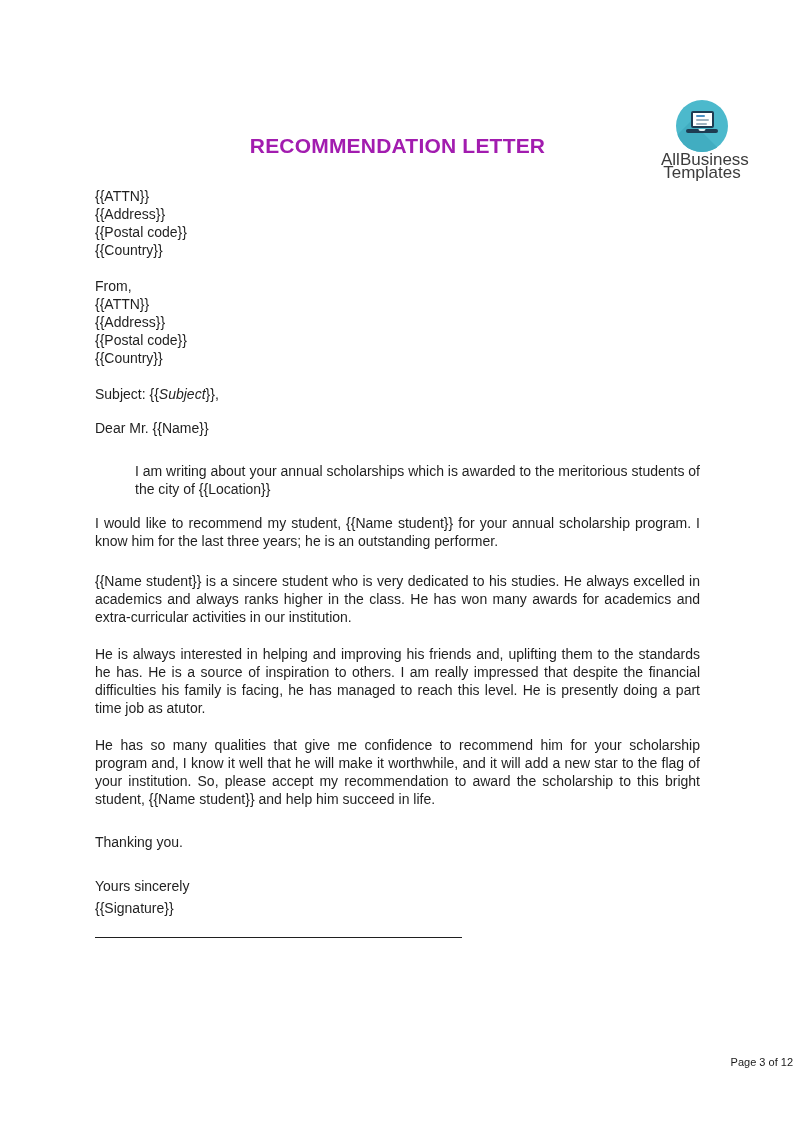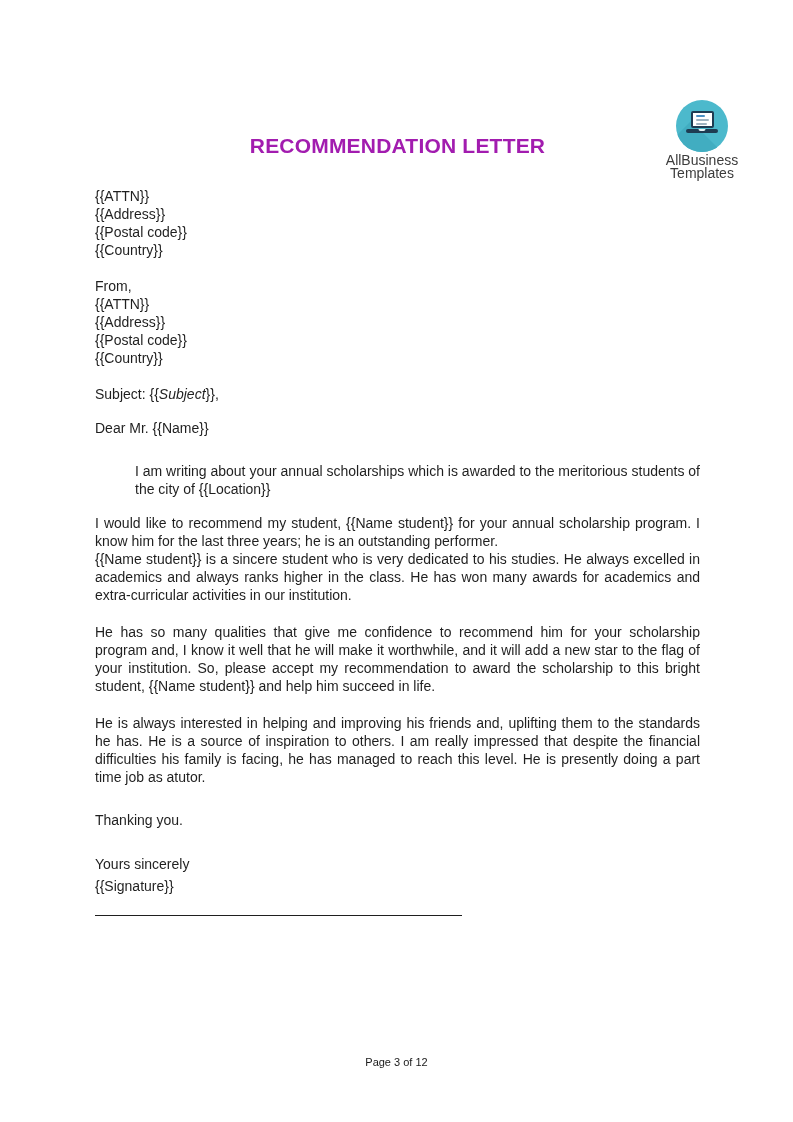--- a/index.html
+++ b/index.html
@@ -81,57 +81,57 @@
   .laptop-notch {
     position: absolute;
     left: 50%; top: 0;
     transform: translateX(-50%);
     width: 7px; height: 2px;
     background: #e8f4f7;
     border-radius: 0 0 2px 2px;
   }
   .logo-caption {
     margin-top: 2px;
-    font-size: 14px;
+    font-size: 17px;
     line-height: 12.5px;
     color: #3c3c3c;
   }
 
   
   .letter { font-size: 14px; line-height: 18px; }
   .date-line { margin-top: 32px; }
   .date-value { margin-left: 7px; }
   .addr-block.to   { margin-top: 29px; }
   .addr-block.from { margin-top: 18px; }
   .subject-line { margin-top: 18px; }
   .subject-word { font-style: italic; }
   .salutation { margin-top: 16px; }
   p.body-par {
     text-align: justify;
   }
   .p1 { margin-top: 25px; margin-left: 40px; }
   .p2 { margin-top: 16px; }
-  .p3 { }
+  .p3 { margin-top: 22px; }
   .p4 { margin-top: 19px; }
   .p5 { margin-top: 19px; }
   .closing { margin-top: 25px; }
   .signoff { margin-top: 26px; }
   .signature { margin-top: 4px; }
   .signature-line {
     margin-top: 20px;
     width: 367px;
     border-top: 1.5px solid #1f1f1f;
   }
 
   
   .footer {
     position: absolute;
     left: 0; top: 1056px;
     width: 793px;
-    text-align: center;
+    text-align: right;
     font-size: 11px;
     color: #1a1a1a;
   }
 </style>
 </head>
 <body>
 
 <div class="page">
 
   <div class="logo">
@@ -178,22 +178,22 @@
 
       <div class="subject-line">
         <span>Subject: {{</span><span class="subject-word">Subject</span><span>}},</span>
       </div>
 
       <div class="salutation">Dear Mr. {{Name}}</div>
 
       <p class="body-par p1">I am writing about your annual scholarships which is awarded to the meritorious students of the city of {{Location}}</p>
       <p class="body-par p2">I would like to recommend my student, {{Name student}} for your annual scholarship program. I know him for the last three years; he is an outstanding performer.</p>
       <p class="body-par p3">{{Name student}} is a sincere student who is very dedicated to his studies. He always excelled in academics and always ranks higher in the class. He has won many awards for academics and extra-curricular activities in our institution.</p>
+      <p class="body-par p4">He is always interested in helping and improving his friends and, uplifting them to the standards he has. He is a source of inspiration to others. I am really impressed that despite the financial difficulties his family is facing, he has managed to reach this level. He is presently doing a part time job as atutor.</p>
       <p class="body-par p5">He has so many qualities that give me confidence to recommend him for your scholarship program and, I know it well that he will make it worthwhile, and it will add a new star to the flag of your institution. So, please accept my recommendation to award the scholarship to this bright student, {{Name student}} and help him succeed in life.</p>
-      <p class="body-par p4">He is always interested in helping and improving his friends and, uplifting them to the standards he has. He is a source of inspiration to others. I am really impressed that despite the financial difficulties his family is facing, he has managed to reach this level. He is presently doing a part time job as atutor.</p>
 
       <div class="closing">Thanking you.</div>
       <div class="signoff">Yours sincerely</div>
       <div class="signature">{{Signature}}</div>
       <div class="signature-line"></div>
     </div>
   </div>
 
   <div class="footer">Page 3 of 12</div>
 </div>

